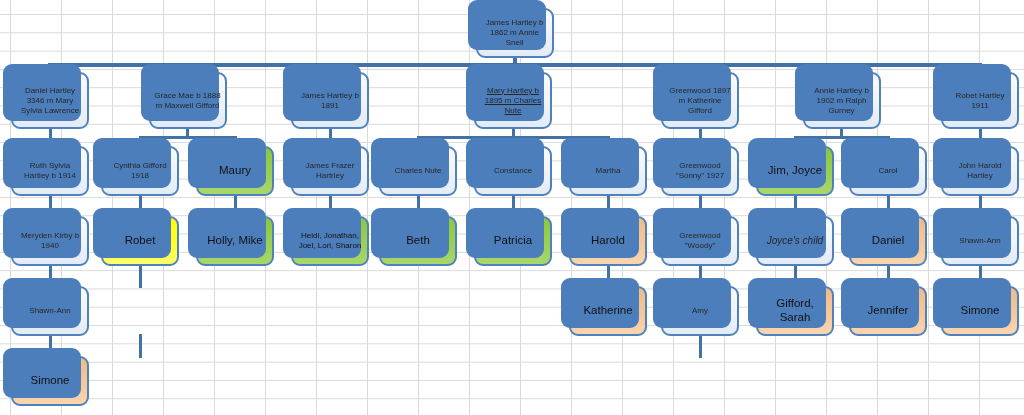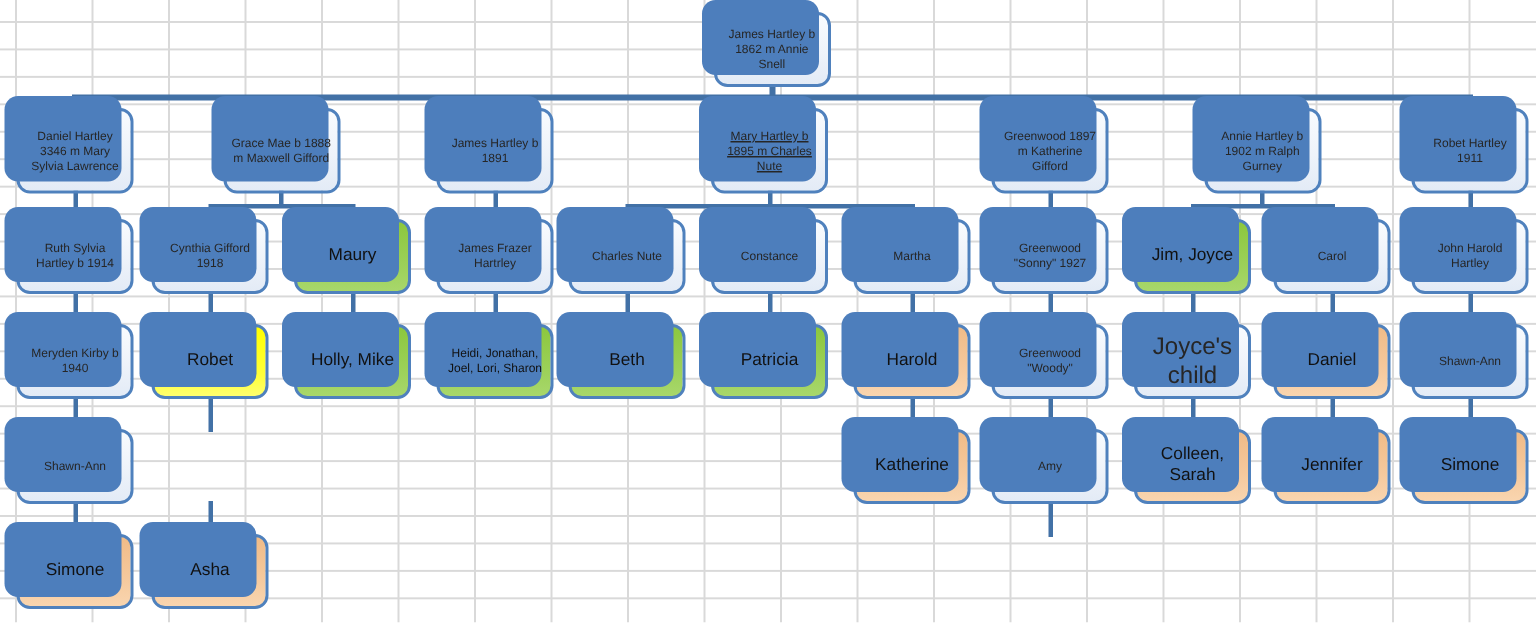--- a/index.html
+++ b/index.html
@@ -23,21 +23,21 @@
   .node::before{
     content:"";position:absolute;z-index:-1;
     left:-10px;top:-10px;width:calc(100% + 4px);height:calc(100% + 4px);
     border-radius:9px;background:var(--shadow);
   }
   .f-d{background:linear-gradient(180deg,#f8fbfe 0%,#eef3fa 55%,#e3ebf6 100%);}
   .f-g{background:linear-gradient(180deg,#8cc73e 0%,#9ed25c 70%,#a8d76b 100%);color:#111;}
   .f-y{background:linear-gradient(180deg,#ffff00 0%,#ffff3a 70%,#ffff6e 100%);color:#111;}
   .f-o{background:linear-gradient(180deg,#f0bb87 0%,#f5c99d 60%,#f9d5af 100%);color:#111;}
   .s-s{font-size:8px;line-height:1.25;}
-  .s-m{font-size:16px;line-height:1.2;}
+  .s-m{font-size:10px;line-height:1.2;font-style:italic;}
   .s-l{font-size:11.5px;line-height:1.2;}
 </style>
 </head>
 <body>
 
 <div id="canvas" style="--border: #4f81bd; --shadow: #4d7ebc; --connector: #4271a6; --grid: #d9d9d9;">
     <div class="conn" style="left: 512.571px; top: 56px; width: 4px; height: 9px;"></div>
     <div class="conn" style="left: 48px; top: 63px; width: 934px; height: 4px;"></div>
     <div class="conn" style="left: 48px; top: 65px; width: 4px; height: 11px;"></div>
     <div class="conn" style="left: 185.5px; top: 65px; width: 4px; height: 11px;"></div>
@@ -177,27 +177,24 @@
     <div class="node f-d s-s" style="left: 11px; top: 286px; width: 78px; height: 50px;">
       <span>Shawn-Ann</span>
     </div>
     <div class="node f-o s-l" style="left: 569px; top: 286px; width: 78px; height: 50px;">
       <span>Katherine</span>
     </div>
     <div class="node f-d s-s" style="left: 661px; top: 286px; width: 78px; height: 50px;">
       <span>Amy</span>
     </div>
     <div class="node f-o s-l" style="left: 756px; top: 286px; width: 78px; height: 50px;">
-      <span>Colleen, Sarah</span>
+      <span>Gifford, Sarah</span>
     </div>
     <div class="node f-o s-l" style="left: 849px; top: 286px; width: 78px; height: 50px;">
       <span>Jennifer</span>
     </div>
     <div class="node f-o s-l" style="left: 941px; top: 286px; width: 78px; height: 50px;">
       <span>Simone</span>
     </div>
     <div class="node f-o s-l" style="left: 11px; top: 356px; width: 78px; height: 50px;">
       <span>Simone</span>
-    </div>
-    <div class="node f-o s-l" style="left: 101px; top: 356px; width: 78px; height: 50px;">
-      <span>Asha</span>
     </div>
   </div>
 
 </body></html>

